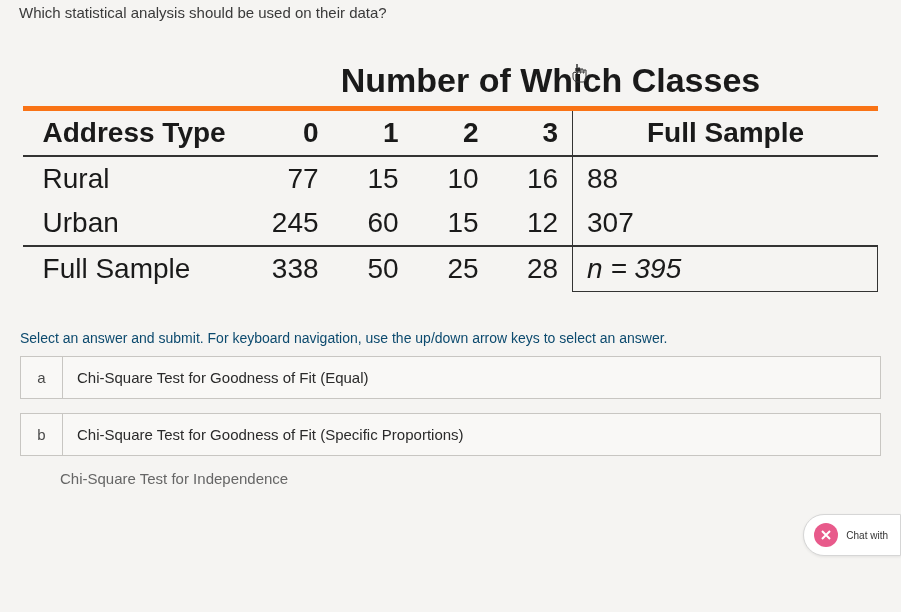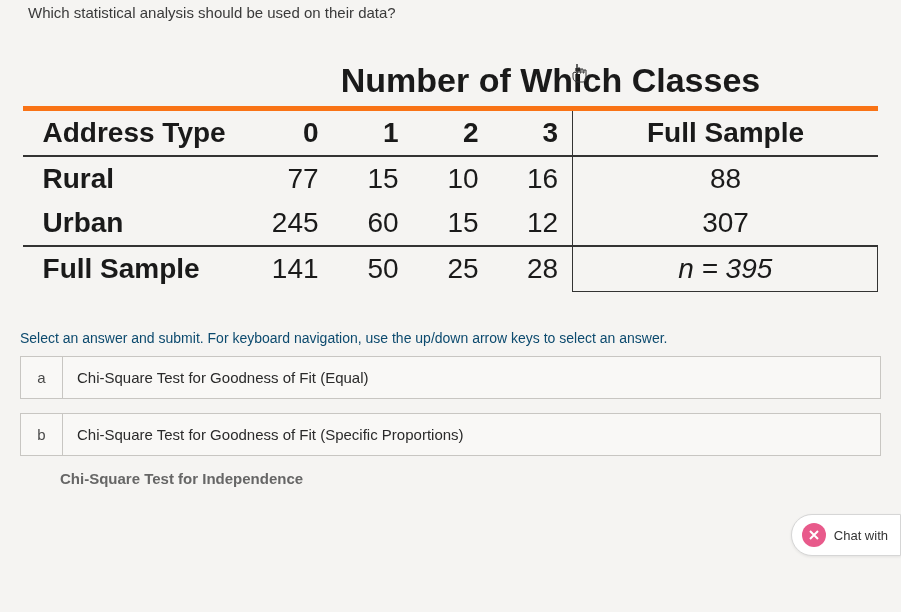--- a/index.html
+++ b/index.html
@@ -12,21 +12,21 @@
       background: #f5f4f2;
       width: 901px;
       height: 612px;
       overflow: hidden;
       position: relative;
       color: #1a1a1a;
     }
     .question-text {
       font-size: 15px;
       color: #3a3a3a;
-      padding: 4px 10px 0 28px;
+      padding: 4px 10px 0 19px;
       font-weight: 500;
     }
     .table-title {
       text-align: center;
       font-size: 34px;
       font-weight: 700;
       margin-top: 40px;
       margin-bottom: 6px;
       padding-left: 200px;
     }
@@ -48,37 +48,37 @@
       text-align: right;
       font-weight: 400;
     }
     table.data-table th:first-child, table.data-table td:first-child {
       text-align: left;
       padding-left: 20px;
       font-weight: 700;
       width: 230px;
     }
     table.data-table tbody td:first-child {
-      font-weight: 700;
+      font-weight: 400;
     }
     table.data-table thead th {
       font-weight: 700;
       border-bottom: 2px solid #333;
       border-top: 5px solid #f97316;
       margin-top: 38px;
     }
     table.data-table thead th.full-sample-head {
       text-align: center;
       border-left: 1.5px solid #333;
     }
     table.data-table tbody tr:nth-child(2) td {
       border-bottom: 2px solid #333;
     }
     table.data-table td.full-sample-col {
-      text-align: center;
+      text-align: left;
       border-left: 1.5px solid #333;
     }
     table.data-table tbody tr:nth-child(3) td.full-sample-col {
       font-style: italic;
       border: 1.5px solid #333;
     }
     .instruction {
       font-size: 14px;
       color: #0c4a6e;
       margin: 38px 20px 10px 20px;
@@ -104,34 +104,33 @@
     }
     .answer-text {
       padding: 12px 14px;
       flex: 1;
     }
     .partial-option {
       margin-left: 60px;
       margin-top: 10px;
       font-size: 15px;
       color: #666;
-      font-weight: bold;
     }
     .chat-widget {
       position: absolute;
       right: 0;
       bottom: 56px;
       background: #fff;
       border: 1px solid #d6d6d6;
       border-radius: 22px 0 0 22px;
       padding: 8px 12px 8px 10px;
       display: flex;
       align-items: center;
       gap: 8px;
-      font-size: 13px;
+      font-size: 10px;
       color: #333;
       box-shadow: 0 1px 3px rgba(0,0,0,0.08);
     }
     .chat-icon {
       width: 24px;
       height: 24px;
       border-radius: 50%;
       background: #e85a8b;
       display: flex;
       align-items: center;
@@ -179,21 +178,21 @@
     <tr>
       <td>Urban</td>
       <td>245</td>
       <td>60</td>
       <td>15</td>
       <td>12</td>
       <td class="full-sample-col">307</td>
     </tr>
     <tr>
       <td>Full Sample</td>
-      <td>141</td>
+      <td>338</td>
       <td>50</td>
       <td>25</td>
       <td>28</td>
       <td class="full-sample-col">n = 395</td>
     </tr>
   </tbody>
 </table>
 
 <div class="instruction">Select an answer and submit. For keyboard navigation, use the up/down arrow keys to select an answer.</div>
 

